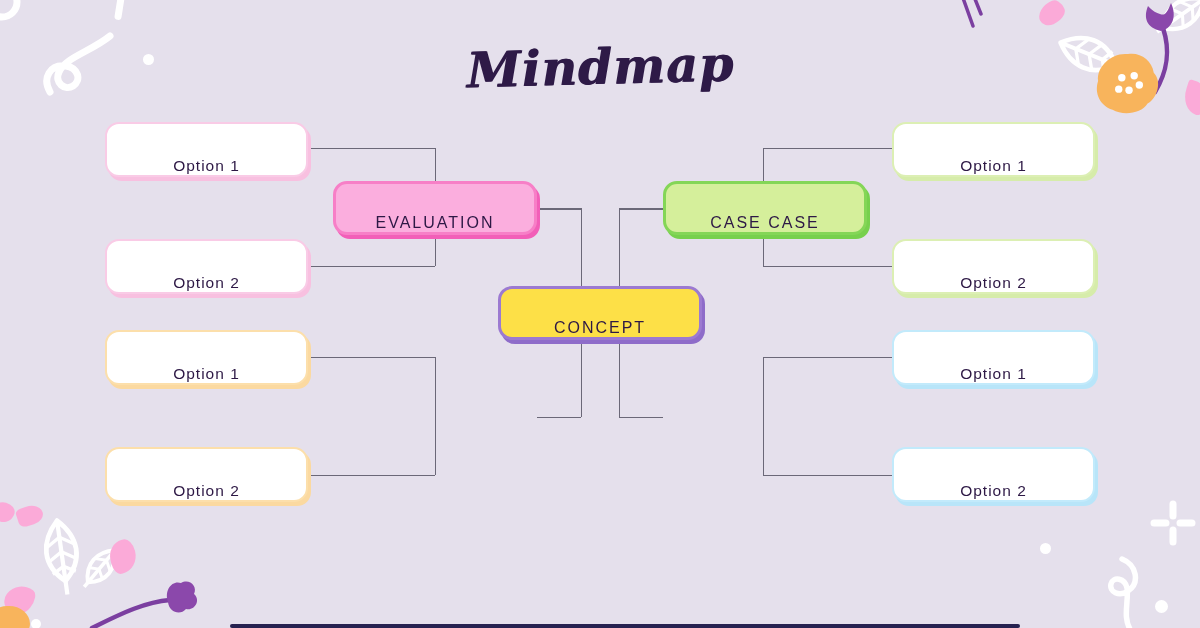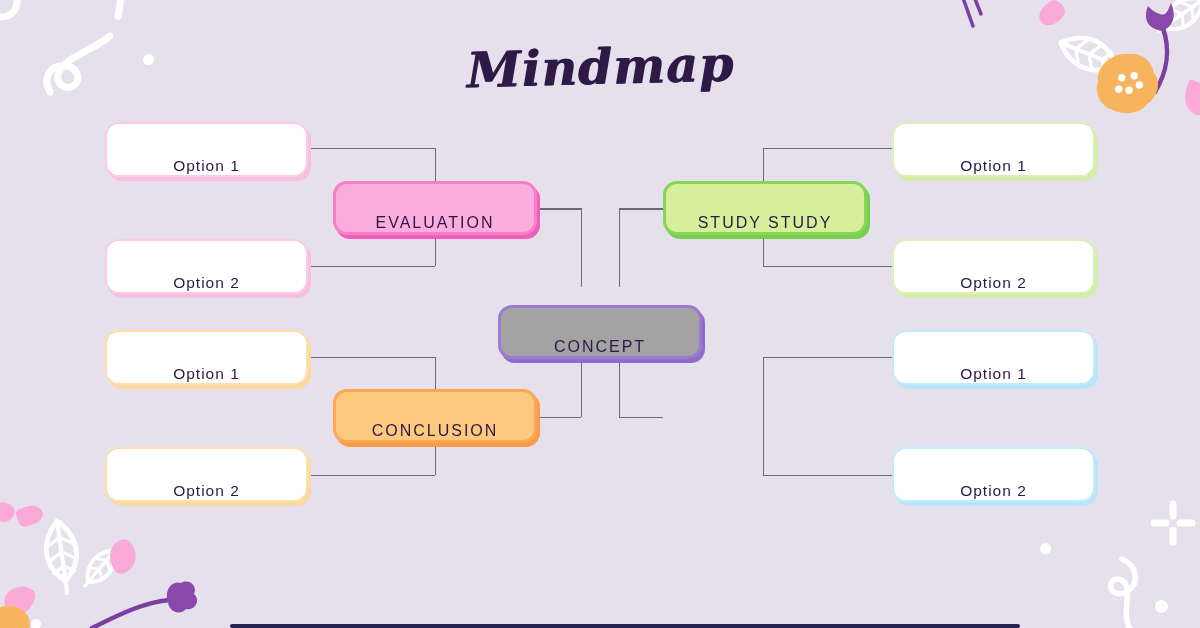--- a/index.html
+++ b/index.html
@@ -142,32 +142,29 @@
   <div class="line h" style="left:619px;top:208px;width:44px"></div>
   <div class="line v" style="left:762.5px;top:148px;height:118px"></div>
   <div class="line h" style="left:763px;top:147.5px;width:129px"></div>
   <div class="line h" style="left:763px;top:265.5px;width:129px"></div>
   <div class="line v" style="left:618.5px;top:339px;height:78px"></div>
   <div class="line h" style="left:619px;top:416.5px;width:44px"></div>
   <div class="line v" style="left:762.5px;top:357px;height:118px"></div>
   <div class="line h" style="left:763px;top:356.5px;width:129px"></div>
   <div class="line h" style="left:763px;top:474.5px;width:129px"></div>
 
-  <div class="node center" style="left: 498px; top: 286px; background: #a3a3a3; border-color: rgb(156, 122, 209); margin-top: 19px; --sh: #8e6cc9;">
+  <div class="node center" style="left: 498px; top: 286px; background: #fde047; border-color: rgb(156, 122, 209); --sh: #8e6cc9;">
     <span class="node-label">CONCEPT</span>
   </div>
 
   <div class="node branch" style="left: 333px; top: 181px; background: rgb(251, 174, 222); border-color: rgb(247, 127, 199); --sh: #f25fb8;">
     <span class="node-label">EVALUATION</span>
   </div>
   <div class="node branch" style="left: 663px; top: 181px; background: rgb(213, 239, 155); border-color: rgb(132, 214, 87); --sh: #77d04d;">
-    <span class="node-label">STUDY STUDY</span>
-  </div>
-  <div class="node branch" style="left: 333px; top: 389px; background: rgb(253, 201, 127); border-color: rgb(251, 167, 84); --sh: #f99c4b;">
-    <span class="node-label">CONCLUSION</span>
+    <span class="node-label">CASE CASE</span>
   </div>
 
   <div class="node option" style="left: 105px; top: 122px; border-color: rgb(249, 203, 230); --sh: #f8c0e0;">
     <span class="node-label">Option 1</span>
   </div>
   <div class="node option" style="left: 105px; top: 239px; border-color: rgb(249, 203, 230); --sh: #f8c0e0;">
     <span class="node-label">Option 2</span>
   </div>
   <div class="node option" style="left: 105px; top: 330px; border-color: rgb(252, 223, 171); --sh: #fbd9a0;">
     <span class="node-label">Option 1</span>

